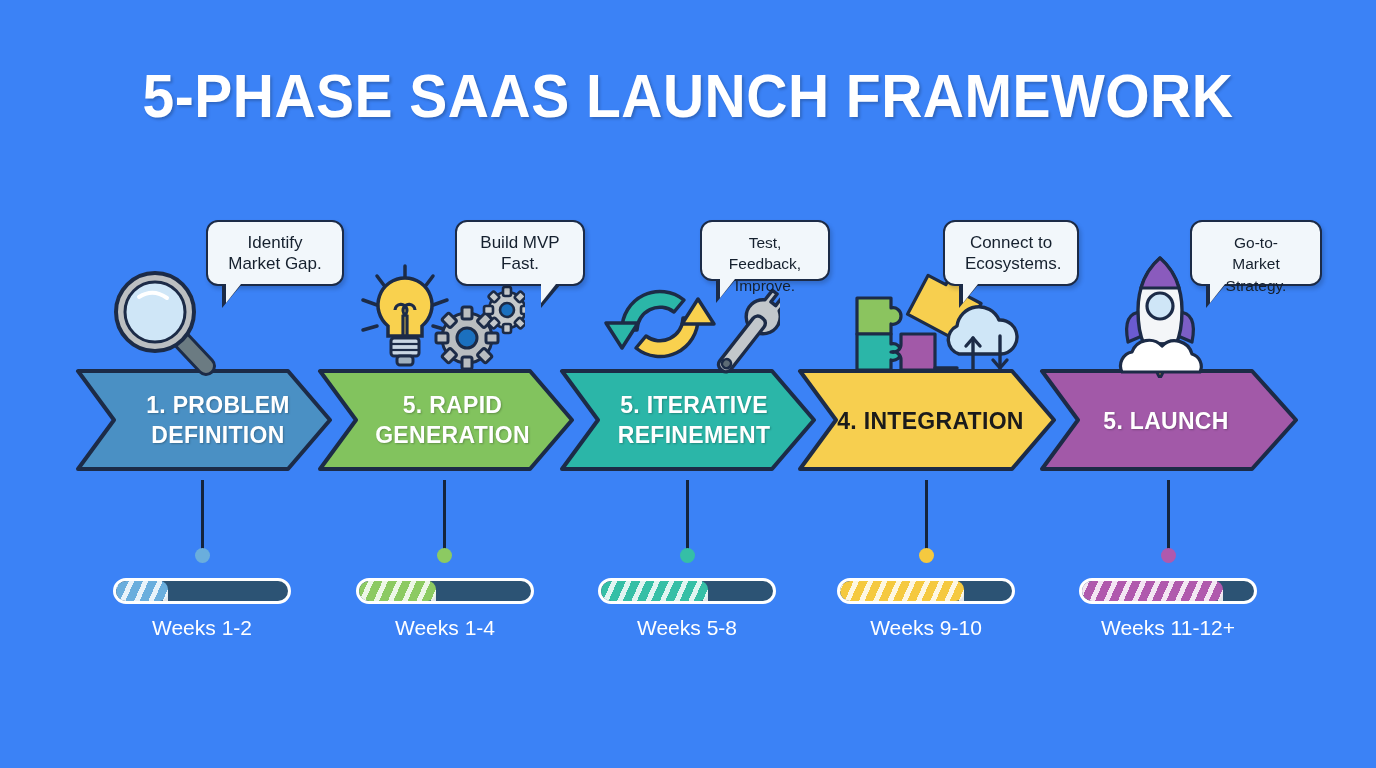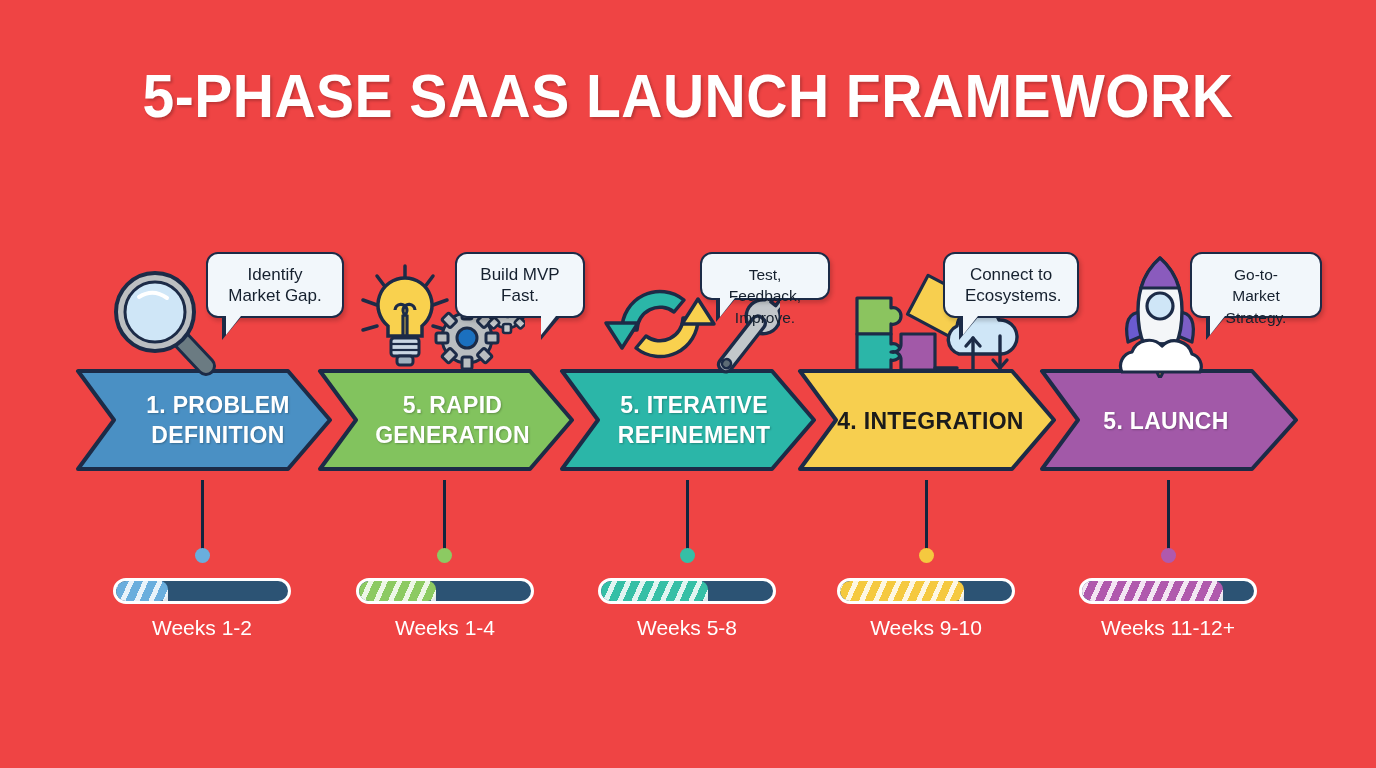--- a/index.html
+++ b/index.html
@@ -12,21 +12,21 @@
     height: 768px;
     overflow: hidden;
     font-family: "Liberation Sans", sans-serif;
     position: relative;
   }
   #stage {
     position: absolute;
     inset: 0;
     width: 1376px;
     height: 768px;
-    background: #ef4444;
+    background: #3b82f6;
   }
 
   
   .title {
     position: absolute;
     left: 0;
     top: 60px;
     width: 1376px;
     text-align: center;
     font-family: "Liberation Sans Narrow", "Liberation Sans", sans-serif;
@@ -46,21 +46,20 @@
     border: 2.5px solid #1c2b47;
     border-radius: 12px;
     color: #15202e;
     font-size: 17px;
     line-height: 1.25;
     text-align: center;
     padding: 10px 20px 11px;
     box-sizing: border-box;
     box-shadow: 2px 3px 4px rgba(0,0,0,0.18);
     z-index: 6;
-    margin-top: 32px;
   }
   .bubble .tail-o,
   .bubble .tail-i {
     position: absolute;
     width: 0; height: 0;
     border-style: solid;
   }
   
   .bubble .tail-o {
     bottom: -24px; left: 14px;
@@ -163,21 +162,21 @@
     <span class="tail-i"></span>
   </div>
 
   <div class="bubble" style="left:455px; top:220px; width:130px; height:66px;">
     <span style="white-space:pre-line;">Build MVP
 Fast.</span>
     <span class="tail-o" style="left:auto; right:22px;"></span>
     <span class="tail-i" style="left:auto; right:27px;"></span>
   </div>
 
-  <div class="bubble" style="left:700px; top:220px; width:130px; height:48px;">
+  <div class="bubble" style="left:700px; top:220px; width:130px; height:61px;">
     <span style="white-space:pre-line; font-size:15.5px;">Test, Feedback,
 Improve.</span>
     <span class="tail-o"></span>
     <span class="tail-i"></span>
   </div>
 
   <div class="bubble" style="left:943px; top:220px; width:136px; height:66px;">
     <span style="white-space:pre-line;">Connect to
 Ecosystems.</span>
     <span class="tail-o"></span>

